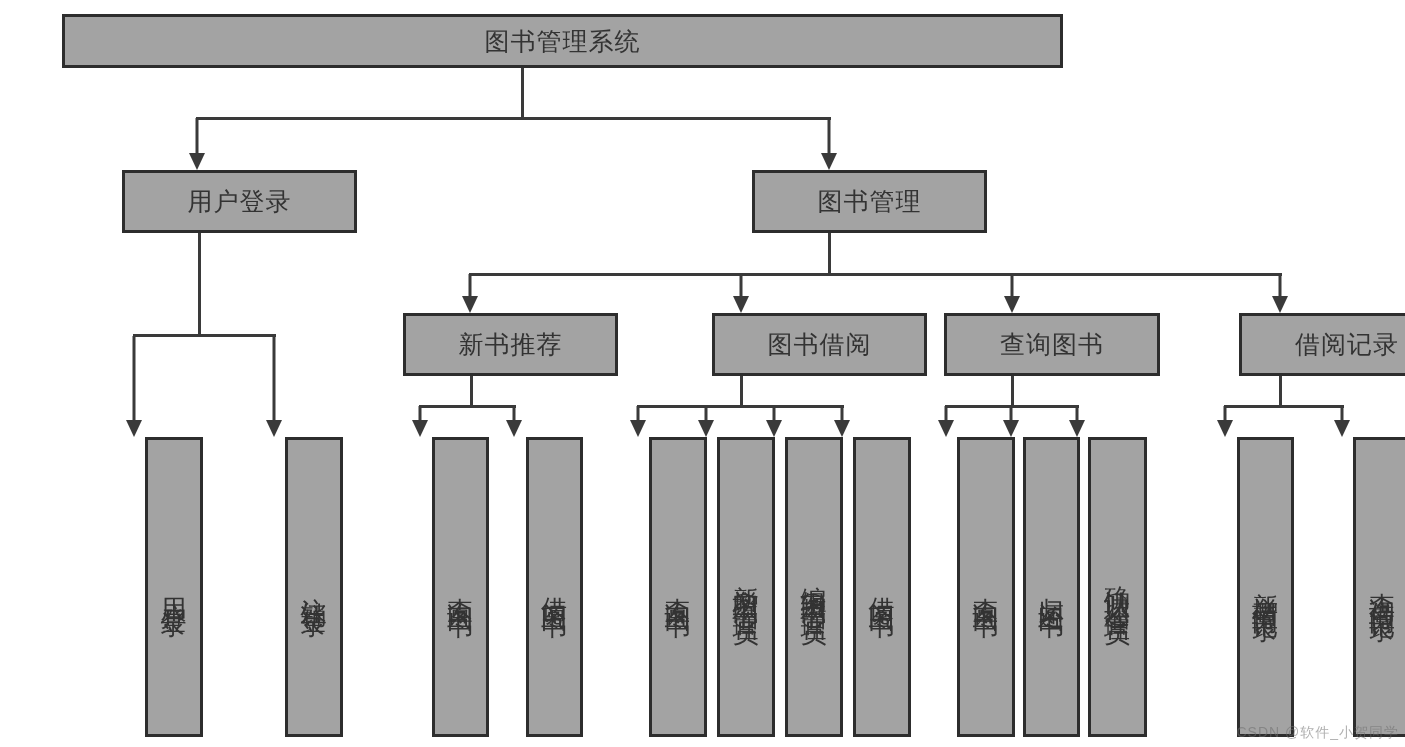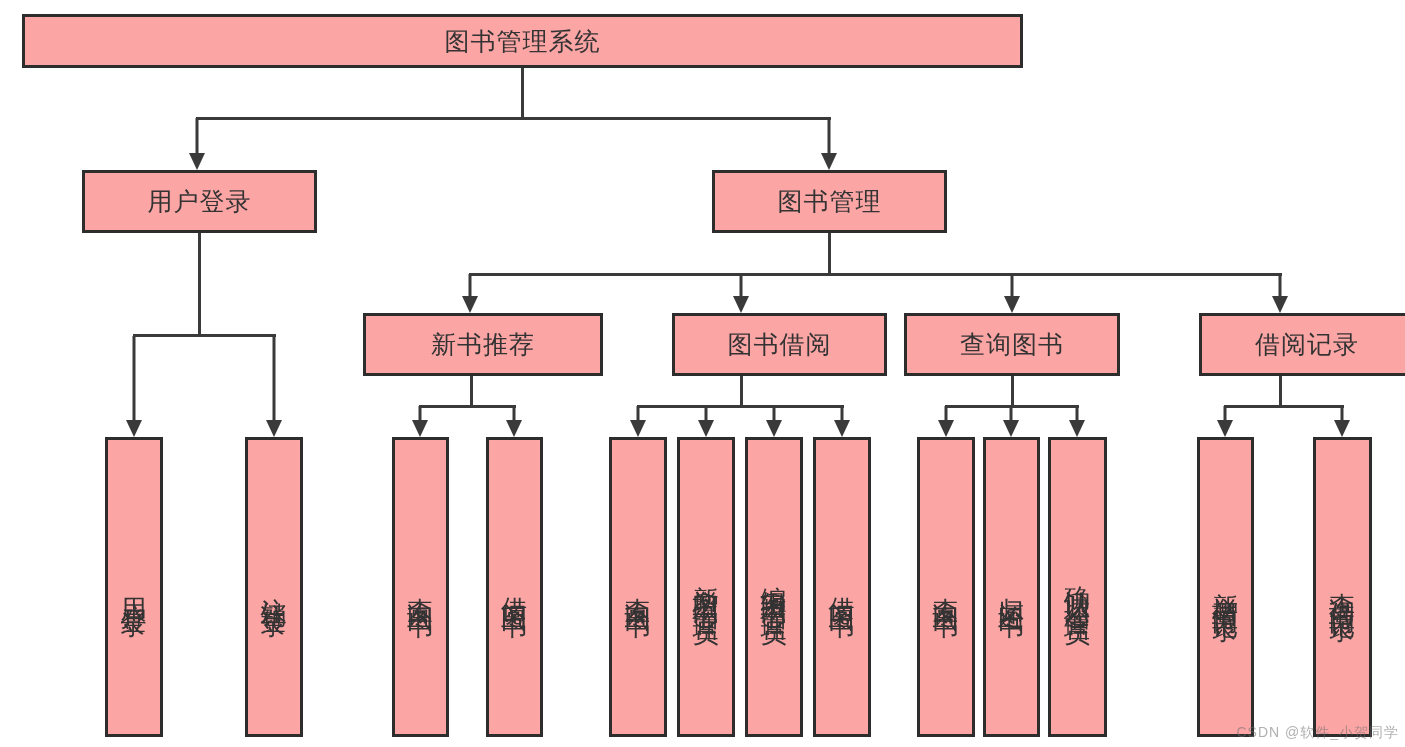--- a/index.html
+++ b/index.html
@@ -2,24 +2,24 @@
 <html><head>
 <meta charset="utf-8">
 <style>
   html,body{margin:0;padding:0;}
   body{
     width:1405px;height:747px;position:relative;background:#ffffff;
     font-family:"Liberation Sans","DejaVu Sans",sans-serif;
     overflow:hidden;
   }
   .node{
-    position:absolute;box-sizing:border-box;background:#fca5a5;
+    position:absolute;box-sizing:border-box;background:#a3a3a3;
     border:3px solid #2d2d2d;color:#333333;
     display:flex;align-items:center;justify-content:center;
-    font-size:25px;letter-spacing:1px;white-space:nowrap;
+    font-size:25px;letter-spacing:1px;white-space:nowrap;margin-left:40px;
   }
   .vnode{
     writing-mode:vertical-rl;text-orientation:mixed;
     font-size:26px;letter-spacing:5px;line-height:1;
     white-space:normal;
   }
   .vline{position:absolute;width:3px;background:#3a3a3a;}
   .hline{position:absolute;height:3px;background:#3a3a3a;}
   .arrow{position:absolute;width:16px;}
   .arrow .stem{
@@ -39,21 +39,21 @@
 </style>
 </head>
 <body>
 
 <div class="node" style="left:22px;top:14px;width:1001px;height:54px;">图书管理系统</div>
 
 <div class="node" style="left:82px;top:170px;width:235px;height:63px;">用户登录</div>
 
 <div class="node" style="left:712px;top:170px;width:235px;height:63px;">图书管理</div>
 
-<div class="node" style="left:363px;top:313px;width:240px;height:63px;">新书推荐</div>
+<div class="node" style="left:363px;top:313px;width:215px;height:63px;">新书推荐</div>
 
 <div class="node" style="left:672px;top:313px;width:215px;height:63px;">图书借阅</div>
 
 <div class="node" style="left:904px;top:313px;width:216px;height:63px;">查询图书</div>
 
 <div class="node" style="left:1199px;top:313px;width:216px;height:63px;">借阅记录</div>
 
 <div class="node vnode" style="left:105px;top:437px;width:58px;height:300px;">用户登录</div>
 
 <div class="node vnode" style="left:245px;top:437px;width:58px;height:300px;">注销登录</div>

